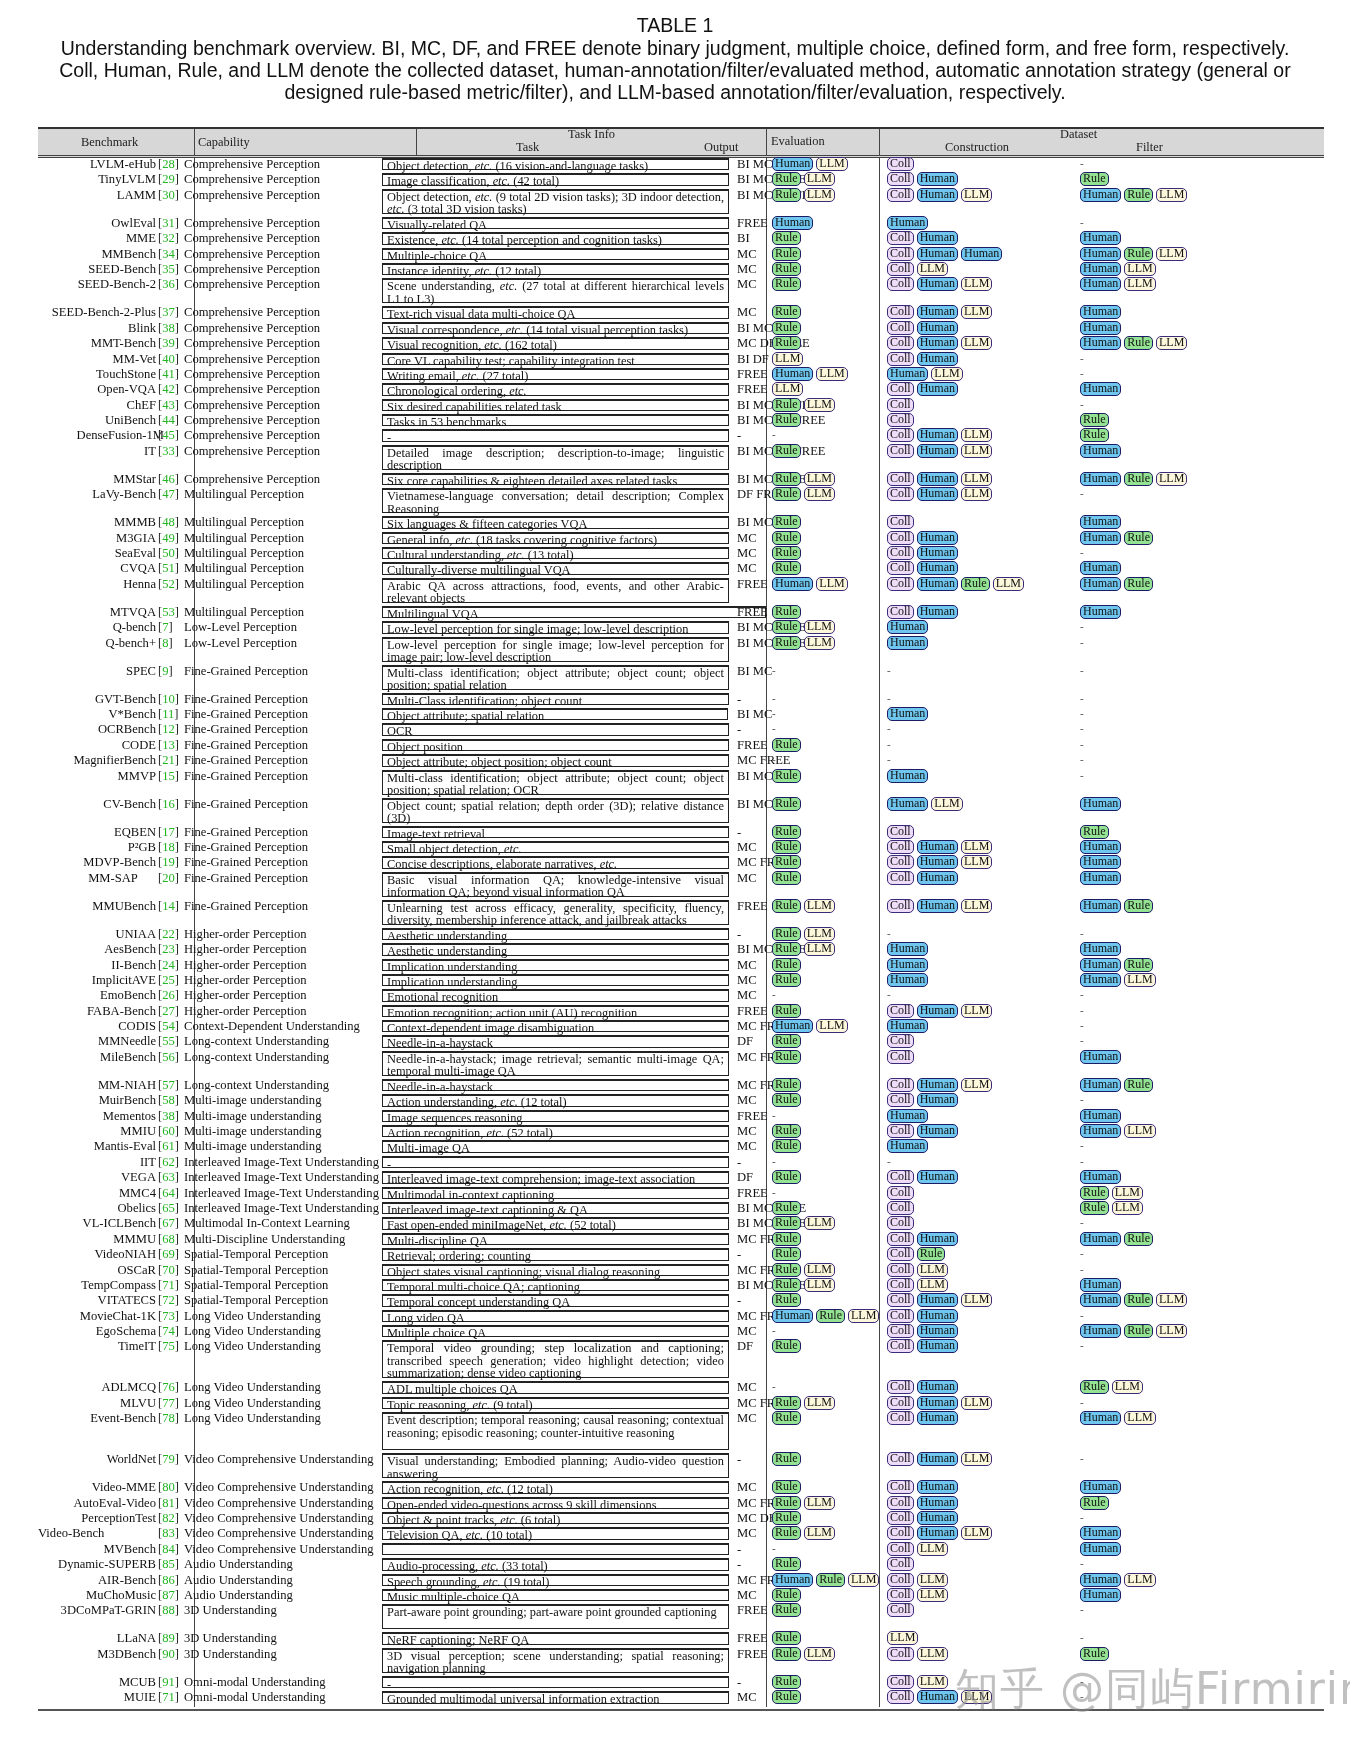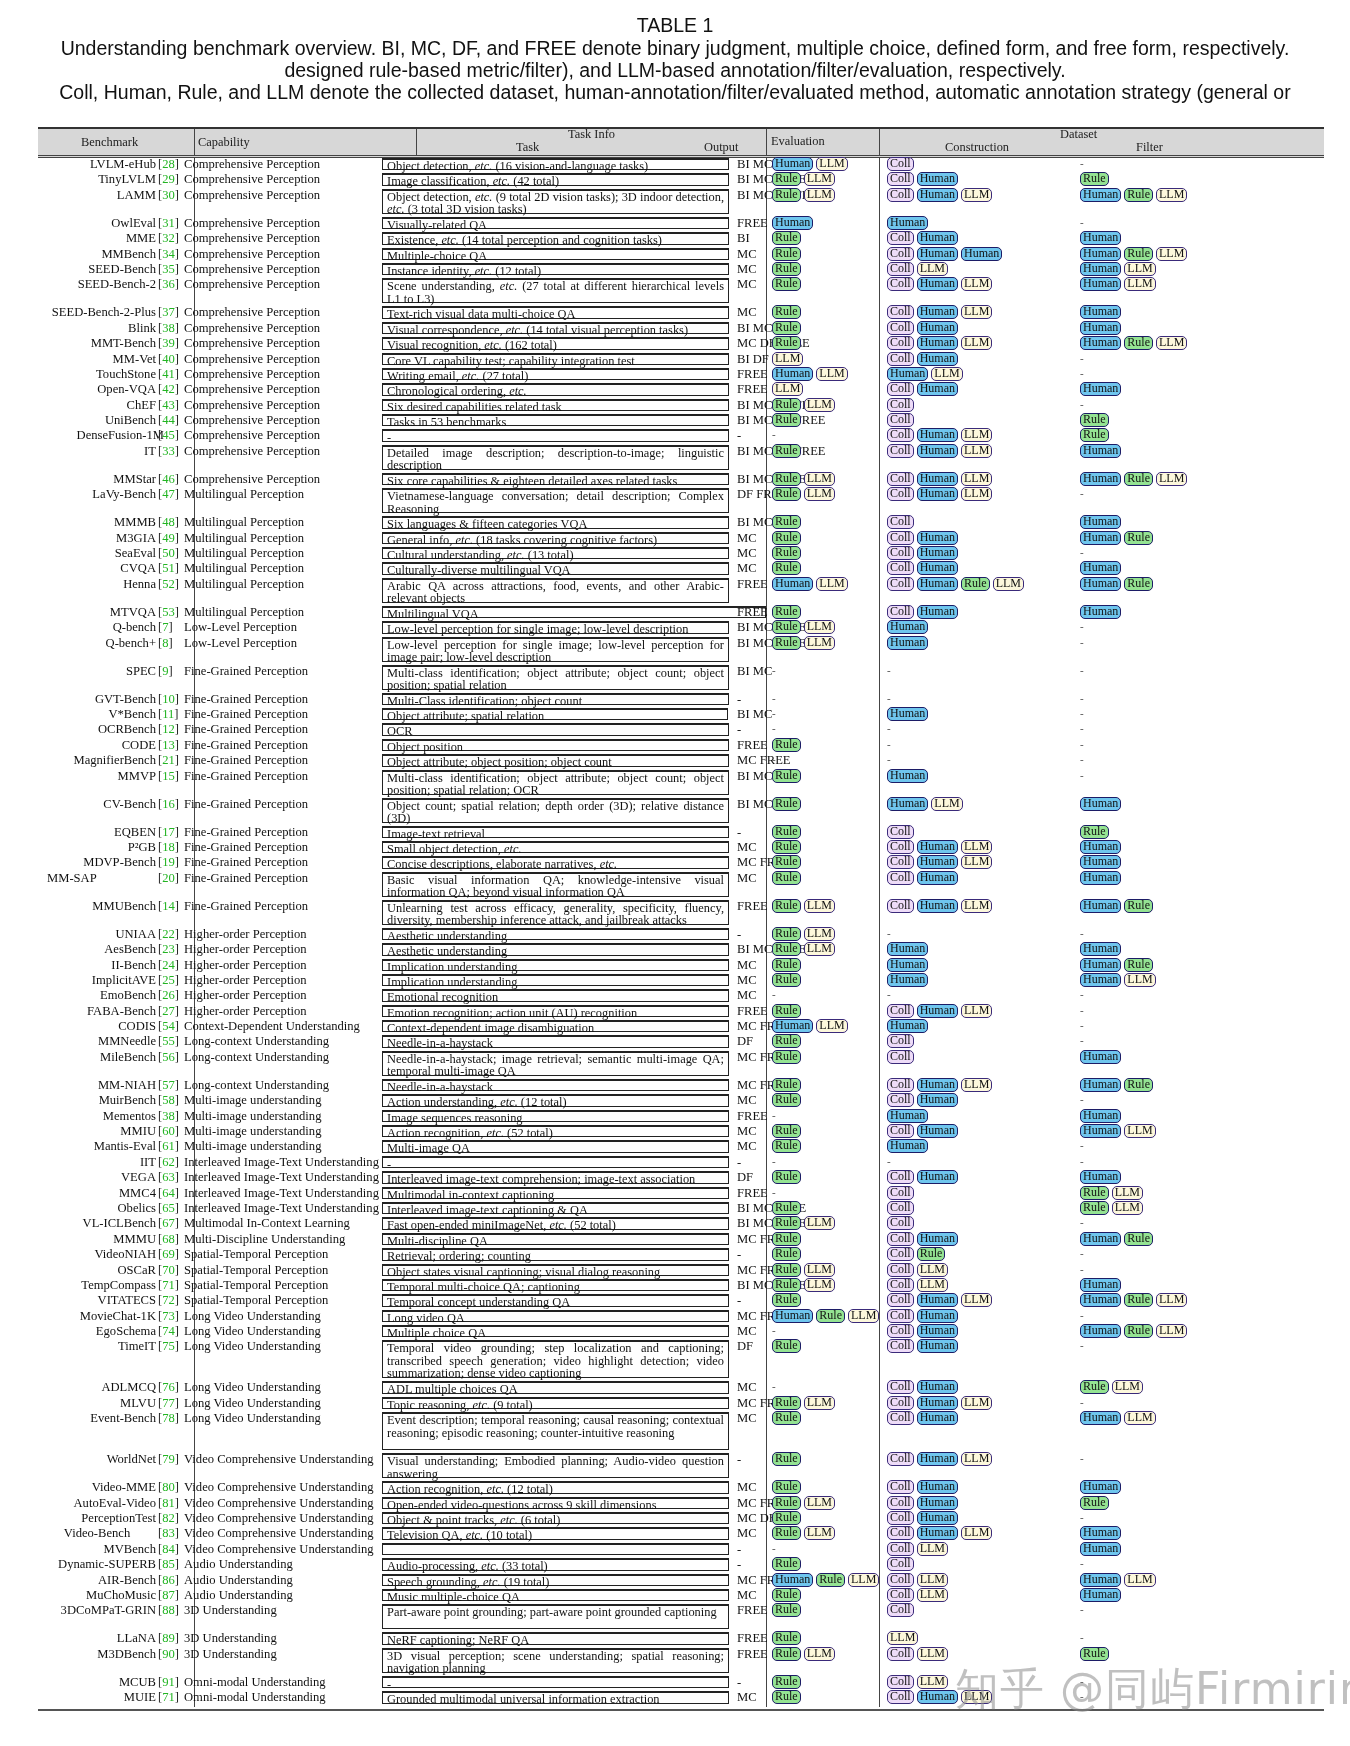--- a/index.html
+++ b/index.html
@@ -40,22 +40,22 @@
   .bottom-rule { height: 2.5px; background: #555; margin-top: 2px; }
   .watermark { position: absolute; left: 955px; top: 1660px; font-family: "DejaVu Sans", sans-serif;
     font-size: 44px; color: rgba(140,140,140,0.55); letter-spacing: 1px; white-space: nowrap; }
 </style>
 </head>
 <body>
 
 <div class="caption">
   <div class="ttl">TABLE 1</div>
   <div>Understanding benchmark overview. BI, MC, DF, and FREE denote binary judgment, multiple choice, defined form, and free form, respectively.</div>
+  <div>Coll, Human, Rule, and LLM denote the collected dataset, human-annotation/filter/evaluated method, automatic annotation strategy (general or</div>
   <div>designed rule-based metric/filter), and LLM-based annotation/filter/evaluation, respectively.</div>
-  <div>Coll, Human, Rule, and LLM denote the collected dataset, human-annotation/filter/evaluated method, automatic annotation strategy (general or</div>
 </div>
 
 <div class="tbl">
   <div class="hdr">
     <div style="left:43px;top:6px">Benchmark</div>
     <div class="vline" style="left:156px"></div>
     <div style="left:160px;top:6px">Capability</div>
     <div class="vline" style="left:378px"></div>
     <div style="left:530px;top:-2px">Task Info</div>
     <div style="left:478px;top:11px">Task</div>
@@ -455,21 +455,21 @@
         <span class="c bm" style="right:auto;left:0;width:118px;text-align:right">MDVP-Bench</span>
         <span class="c ref" style="left:120px"><span class="br">[</span><span>19</span><span class="br">]</span></span>
         <span class="c cap" style="left:146px">Fine-Grained Perception</span>
         <div class="c task" style="left:344px;width:347px"><span>Concise descriptions, elaborate narratives, <i>etc.</i></span></div>
         <span class="c out" style="left:699px">MC FREE</span>
         <span class="c ev" style="left:734px"><span class="tag Rule">Rule</span></span>
         <span class="c con" style="left:849px"><span class="tag Coll">Coll</span><span class="tag Human">Human</span><span class="tag LLM">LLM</span></span>
         <span class="c fil" style="left:1042px"><span class="tag Human">Human</span></span>
       </div>
       <div class="row h2">
-        <span class="c bm" style="right:auto;left:9px;width:118px;text-align:left">MM-SAP</span>
+        <span class="c bm" style="right:auto;left:16px;width:118px;text-align:center">MM-SAP</span>
         <span class="c ref" style="left:120px"><span class="br">[</span><span>20</span><span class="br">]</span></span>
         <span class="c cap" style="left:146px">Fine-Grained Perception</span>
         <div class="c task" style="left:344px;width:347px"><span>Basic visual information QA; knowledge-intensive visual information QA; beyond visual information QA</span></div>
         <span class="c out" style="left:699px">MC</span>
         <span class="c ev" style="left:734px"><span class="tag Rule">Rule</span></span>
         <span class="c con" style="left:849px"><span class="tag Coll">Coll</span><span class="tag Human">Human</span></span>
         <span class="c fil" style="left:1042px"><span class="tag Human">Human</span></span>
       </div>
       <div class="row h2">
         <span class="c bm" style="right:auto;left:0;width:118px;text-align:right">MMUBench</span>
@@ -815,21 +815,21 @@
         <span class="c bm" style="right:auto;left:0;width:118px;text-align:right">PerceptionTest</span>
         <span class="c ref" style="left:120px"><span class="br">[</span><span>82</span><span class="br">]</span></span>
         <span class="c cap" style="left:146px">Video Comprehensive Understanding</span>
         <div class="c task" style="left:344px;width:347px"><span>Object &amp; point tracks, <i>etc.</i> (6 total)</span></div>
         <span class="c out" style="left:699px">MC DF</span>
         <span class="c ev" style="left:734px"><span class="tag Rule">Rule</span></span>
         <span class="c con" style="left:849px"><span class="tag Coll">Coll</span><span class="tag Human">Human</span></span>
         <span class="c fil" style="left:1042px"><span class="dash">-</span></span>
       </div>
       <div class="row ">
-        <span class="c bm" style="right:auto;left:0;width:118px;text-align:center">Video-Bench</span>
+        <span class="c bm" style="right:auto;left:0;width:118px;text-align:left">Video-Bench</span>
         <span class="c ref" style="left:120px"><span class="br">[</span><span>83</span><span class="br">]</span></span>
         <span class="c cap" style="left:146px">Video Comprehensive Understanding</span>
         <div class="c task" style="left:344px;width:347px"><span>Television QA, <i>etc.</i> (10 total)</span></div>
         <span class="c out" style="left:699px">MC</span>
         <span class="c ev" style="left:734px"><span class="tag Rule">Rule</span><span class="tag LLM">LLM</span></span>
         <span class="c con" style="left:849px"><span class="tag Coll">Coll</span><span class="tag Human">Human</span><span class="tag LLM">LLM</span></span>
         <span class="c fil" style="left:1042px"><span class="tag Human">Human</span></span>
       </div>
       <div class="row ">
         <span class="c bm" style="right:auto;left:0;width:118px;text-align:right">MVBench</span>

